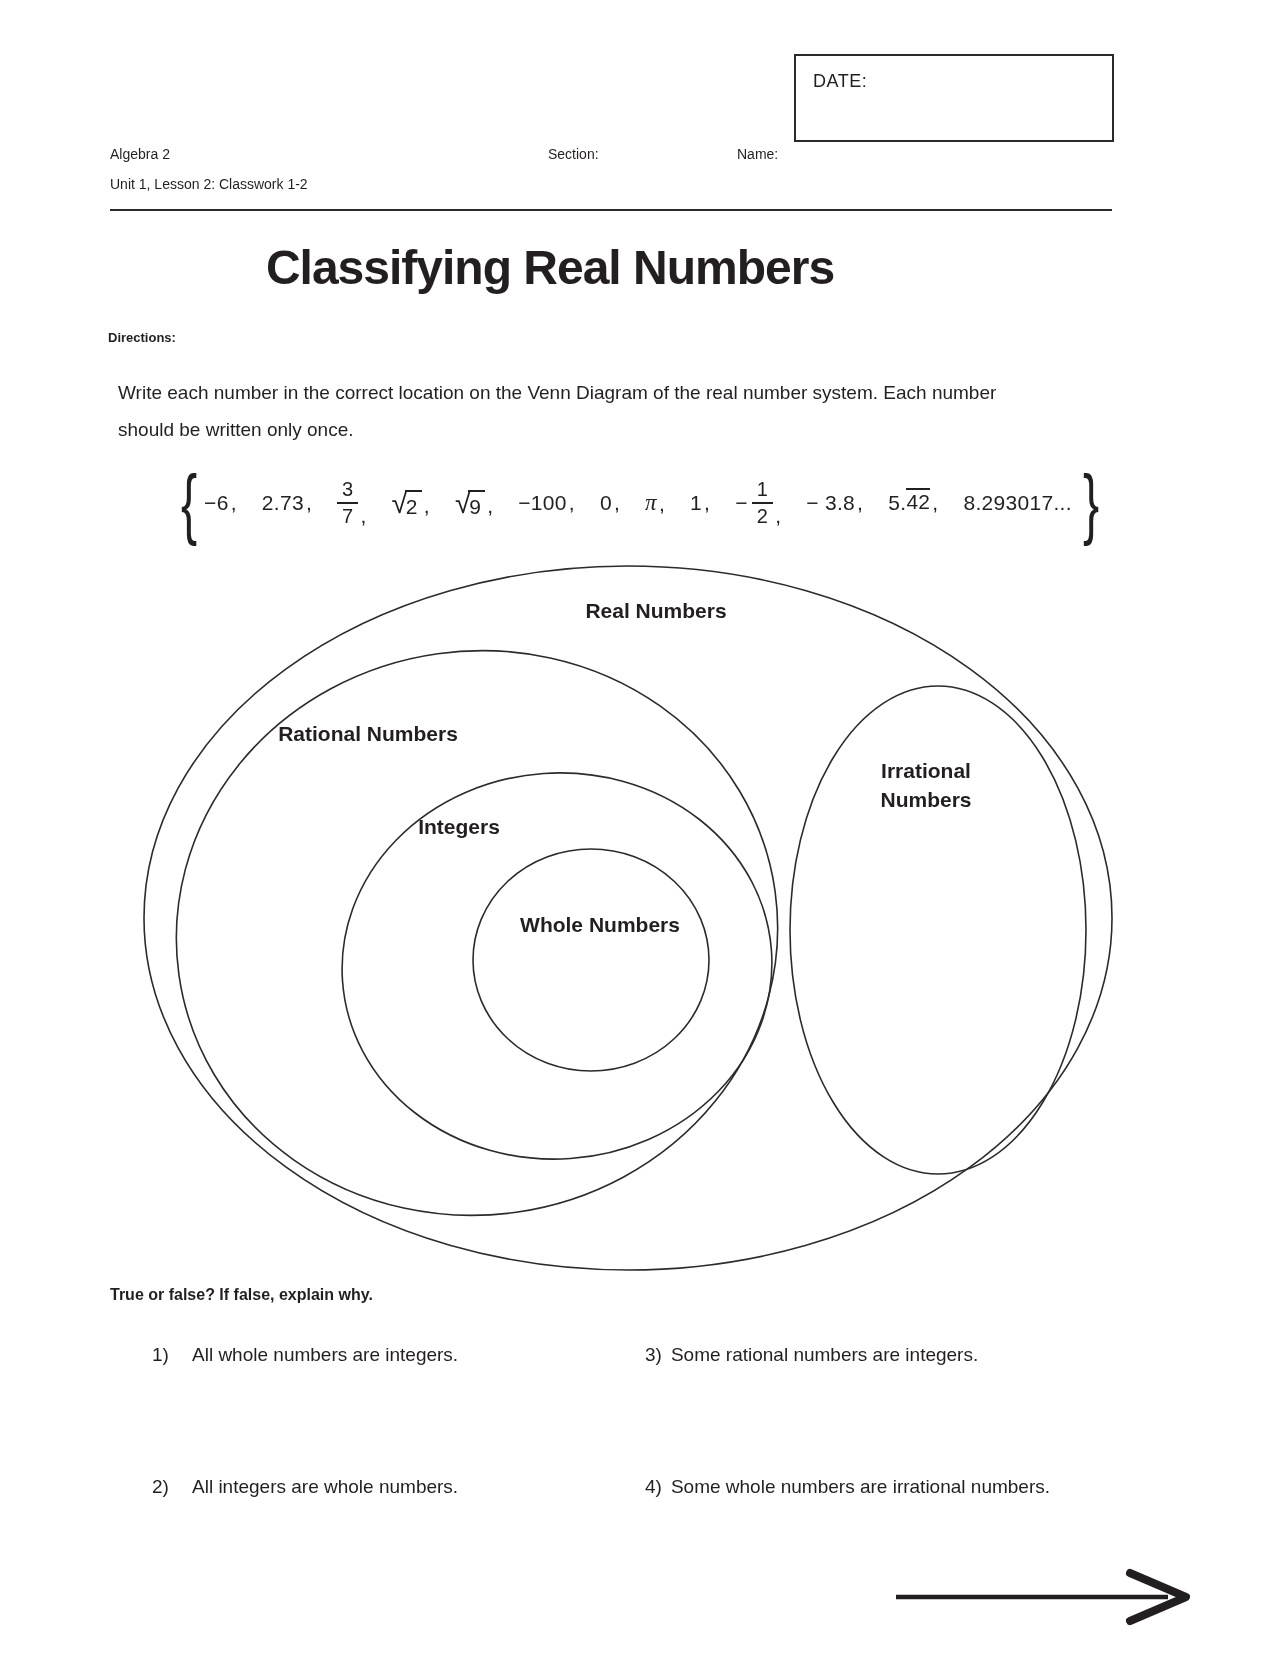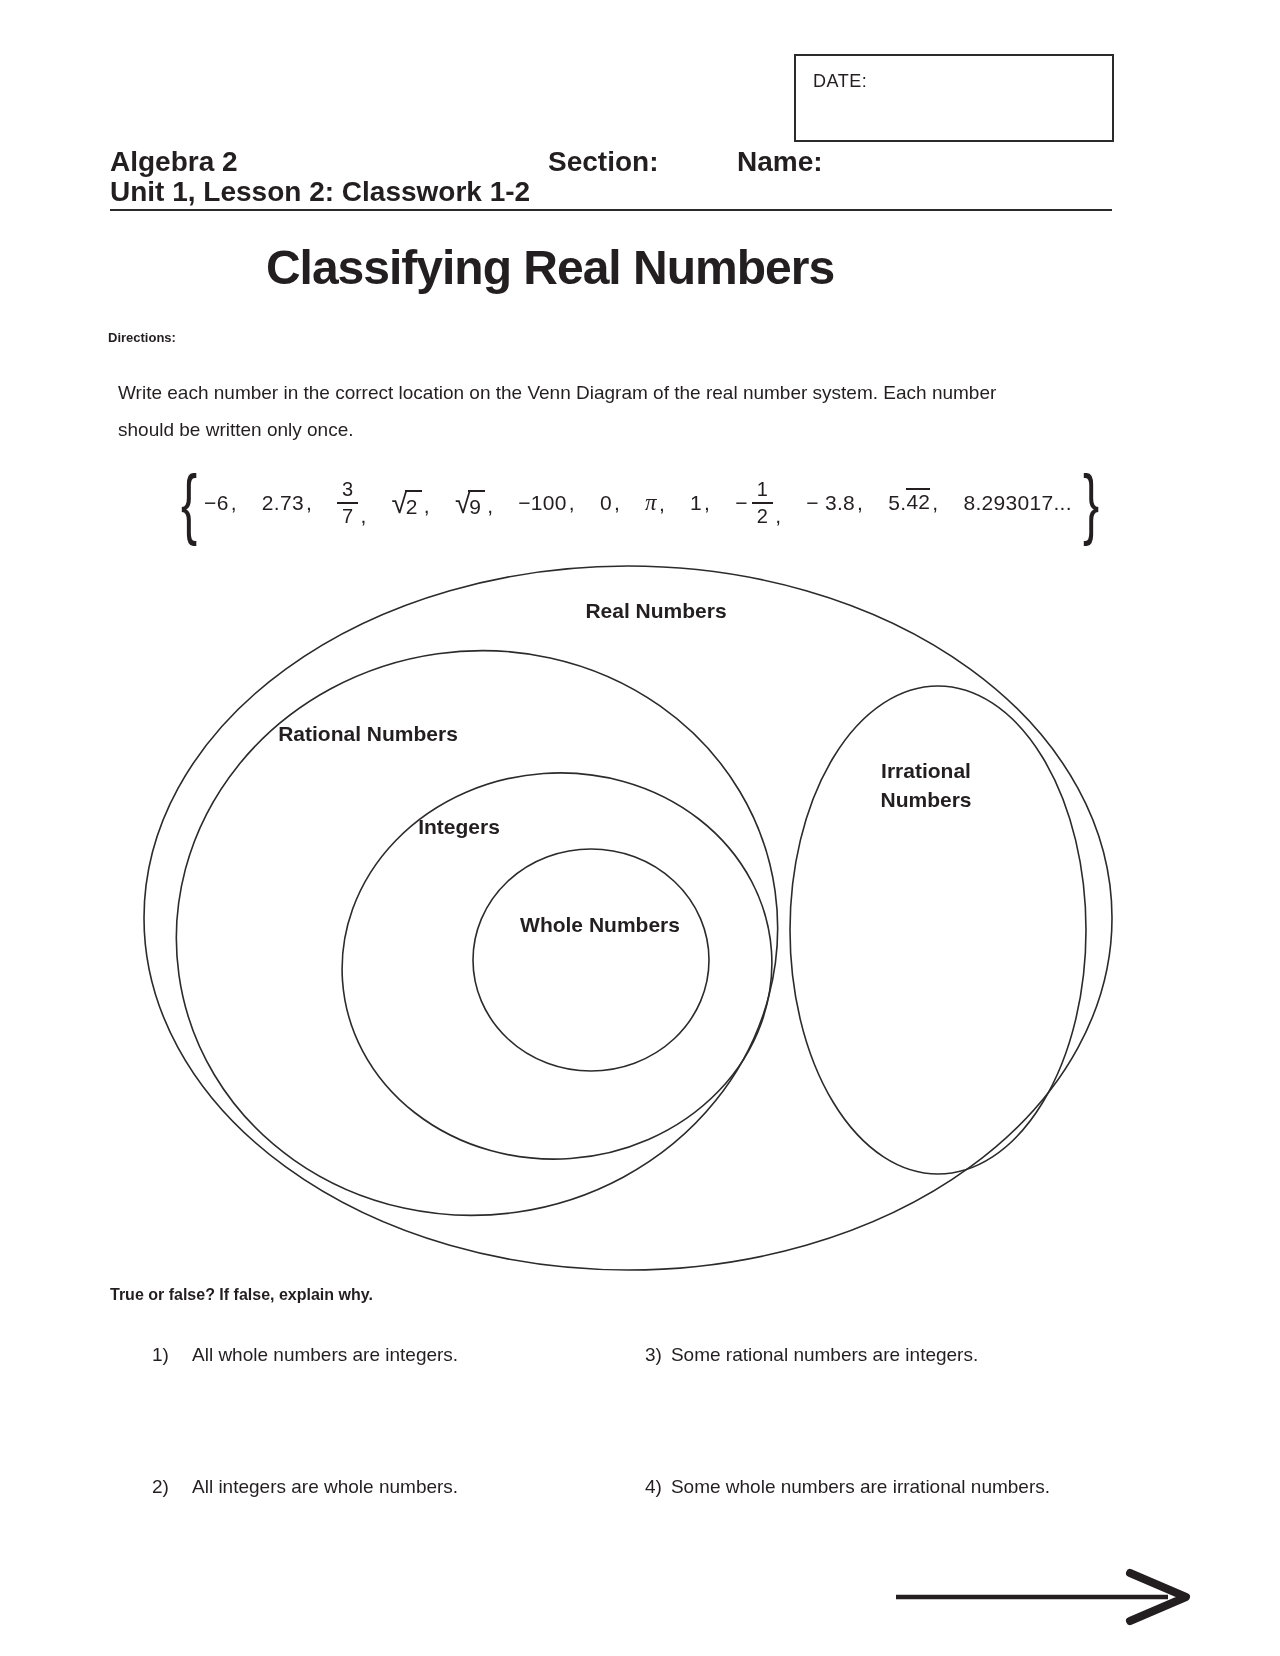--- a/index.html
+++ b/index.html
@@ -10,21 +10,21 @@
   }
 
   
   .date-box {
     position:absolute; left:794px; top:54px; width:320px; height:88px;
     border:2px solid #2b2b2b; box-sizing:border-box;
     padding:15px 0 0 17px; font-size:18px; letter-spacing:0.5px;
   }
 
   
-  .hdr { position:absolute; font-size:28px; font-weight:bold; white-space:nowrap; }
+  .hdr { position:absolute; font-size:14px; font-weight:normal; white-space:nowrap; }
   .hdr-course  { left:110px; top:146px; }
   .hdr-section { left:548px; top:146px; }
   .hdr-name    { left:737px; top:146px; }
   .hdr-lesson  { left:110px; top:176px; }
   .hdr-rule { position:absolute; left:110px; top:209px; width:1002px; height:2px; background:#2b2b2b; }
 
   
   .title {
     position:absolute; left:0; top:240px; width:1100px; margin:0;
     text-align:center; font-size:48px; font-weight:bold; letter-spacing:-1px;

